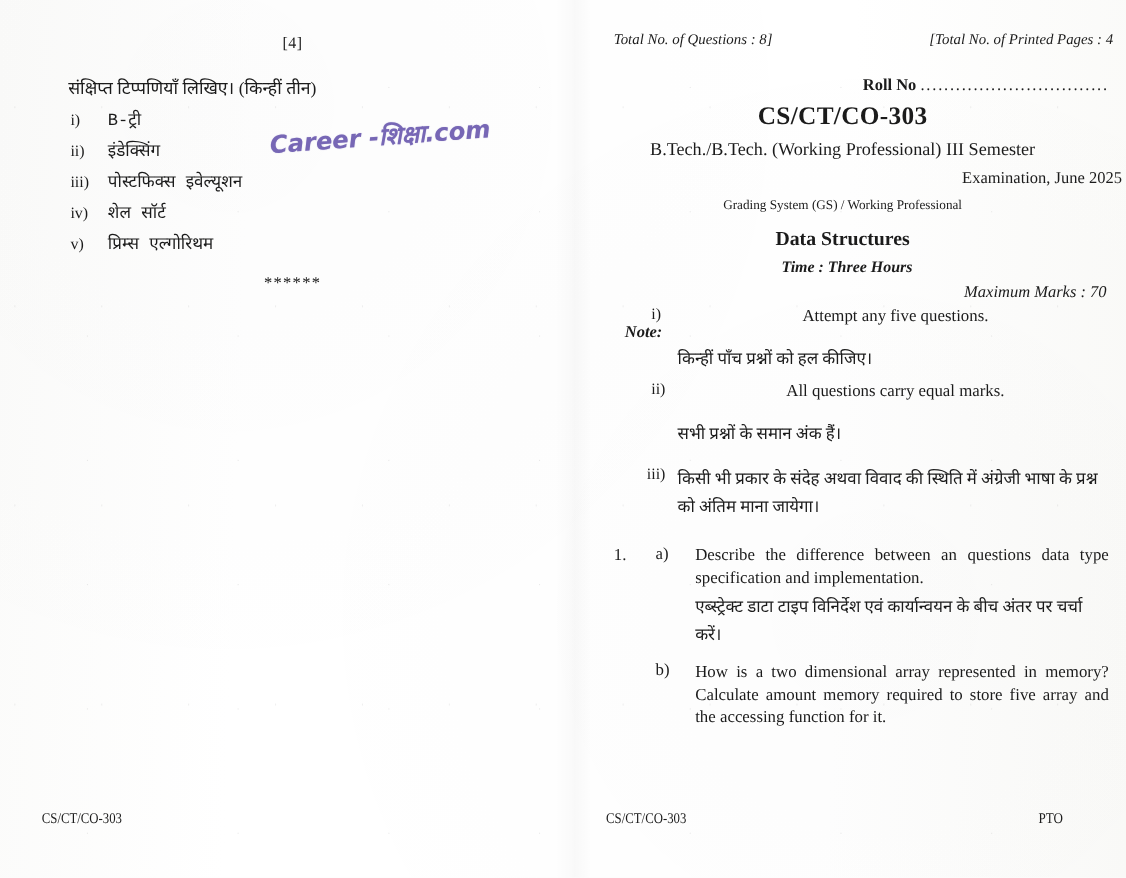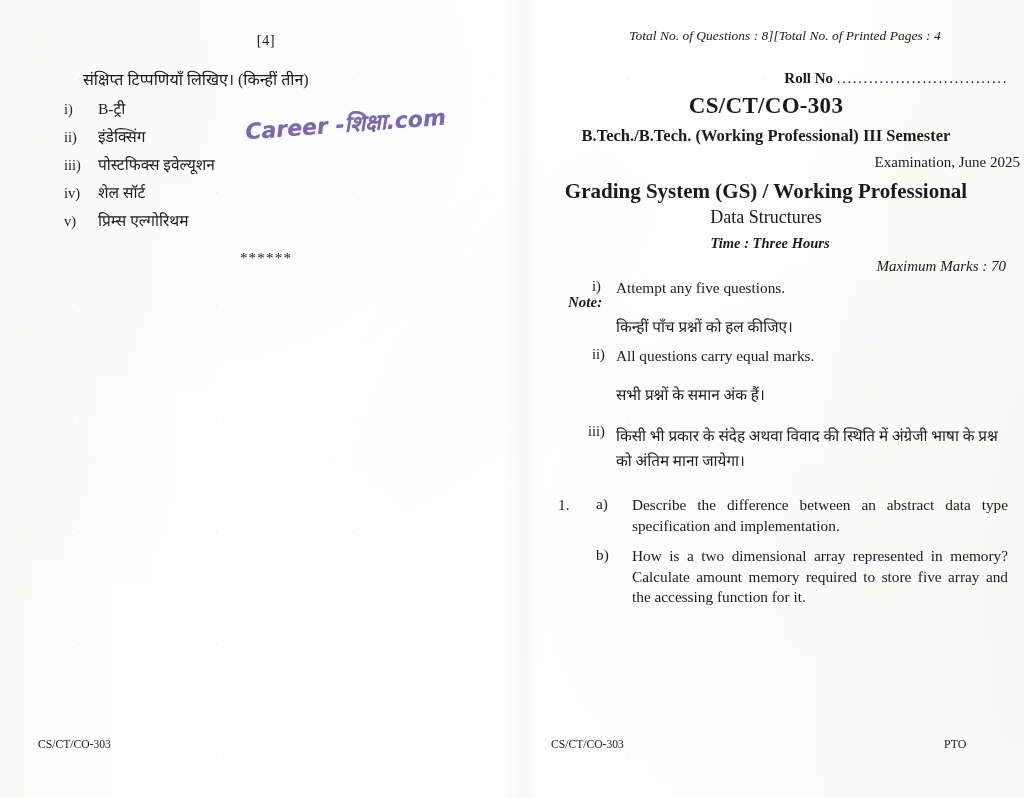--- a/index.html
+++ b/index.html
@@ -59,56 +59,55 @@
     text-align: center;
     font-size: 14.5px;
     letter-spacing: .5px;
     padding-left: 20px;
   }
   #short-notes-heading {
     position: absolute;
     top: 68px; left: 62px;
     font-size: 16px;
     white-space: nowrap;
-    margin-left: 21px;
   }
   #short-notes-list {
     position: absolute;
     top: 97px; left: 62px;
     width: 380px;
   }
   .note-row {
     display: flex;
     align-items: baseline;
     height: 28px;
     font-size: 15.5px;
   }
   .note-row .roman {
     width: 34px;
     flex: none;
     font-family: "Liberation Serif", serif;
     font-size: 14.5px;
     padding-left: 2px;
   }
-  .note-row .note-text { white-space: nowrap; }
+  .note-row .note-text { white-space: nowrap; font-family: Liberation Mono, monospace; }
   #asterisk-separator {
     position: absolute;
     top: 250px; left: 0; right: 0;
     text-align: center;
     font-size: 15px;
     letter-spacing: 1.2px;
     padding-left: 20px;
   }
 
   
   #exam-meta-row {
     position: absolute;
     top: 28px; left: 46px; right: 12px;
     display: flex;
-    justify-content: center;
+    justify-content: space-between;
     font-style: italic;
     font-size: 13.5px;
   }
   #roll-no-line {
     position: absolute;
     top: 70px; right: 16px;
     font-weight: bold;
     font-size: 15px;
   }
   #roll-no-dots {
@@ -120,39 +119,39 @@
   #paper-code {
     position: absolute;
     top: 93px; left: 0; right: 0;
     font-weight: bold;
     font-size: 23px;
     letter-spacing: .3px;
   }
   #degree-line {
     position: absolute;
     top: 126px; left: 0; right: 0;
-    font-weight: bold;
+    font-weight: normal;
     font-size: 16.5px;
   }
   #exam-session {
     position: absolute;
     top: 154px; left: 0; right: 0;
     font-size: 15px;
     text-align: right;
   }
   #scheme-line {
     position: absolute;
     top: 179px; left: 0; right: 0;
-    font-weight: bold;
-    font-size: 21px;
+    font-weight: normal;
+    font-size: 12px;
   }
   #subject-line {
     position: absolute;
     top: 207px; left: 0; right: 0;
-    font-weight: normal;
+    font-weight: bold;
     font-size: 18px;
   }
   #time-line {
     position: absolute;
     top: 235px; left: 0; right: 0;
     font-weight: bold;
     font-style: italic;
     font-size: 14.5px;
     padding-left: 8px;
   }
@@ -184,20 +183,21 @@
   .note-item .marker {
     position: absolute;
     left: 34px;
     top: 0;
     font-size: 14.5px;
   }
   .note-item .marker.tight { left: 30px; }
   .en-line {
     font-size: 15.3px;
     line-height: 20px;
+    text-align: center;
   }
   .hi-line {
     font-size: 15.3px;
     line-height: 25px;
     margin-top: 16px;
   }
   .note-item .en-justify { text-align: justify; padding-right: 2px; }
 
   
   #question-one {
@@ -356,21 +356,22 @@
       <span class="marker tight">iii)</span>
       <div class="hi-line">किसी भी प्रकार के संदेह अथवा विवाद की स्थिति में अंग्रेजी भाषा के प्रश्न को अंतिम माना जायेगा।</div>
     </div>
   </div>
 
   <div id="question-one">
     <span id="q1-number">1.</span>
 
     <div class="q-part">
       <span class="part-label">a)</span>
-      <div class="en-body">Describe the difference between an abstract data type specification and implementation.</div>
+      <div class="en-body">Describe the difference between an questions data type specification and implementation.</div>
+      <div class="hi-body">एब्स्ट्रेक्ट डाटा टाइप विनिर्देश एवं कार्यान्वयन के बीच अंतर पर चर्चा करें।</div>
     </div>
 
     <div class="q-part">
       <span class="part-label">b)</span>
       <div class="en-body">How is a two dimensional array represented in memory? Calculate amount memory required to store five array and the accessing function for it.</div>
     </div>
   </div>
 
 </div>
 

